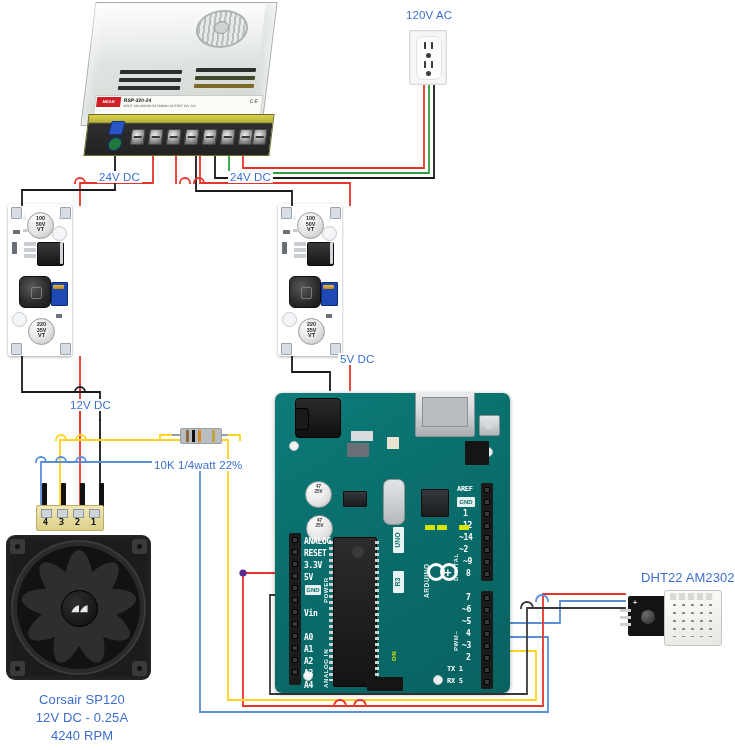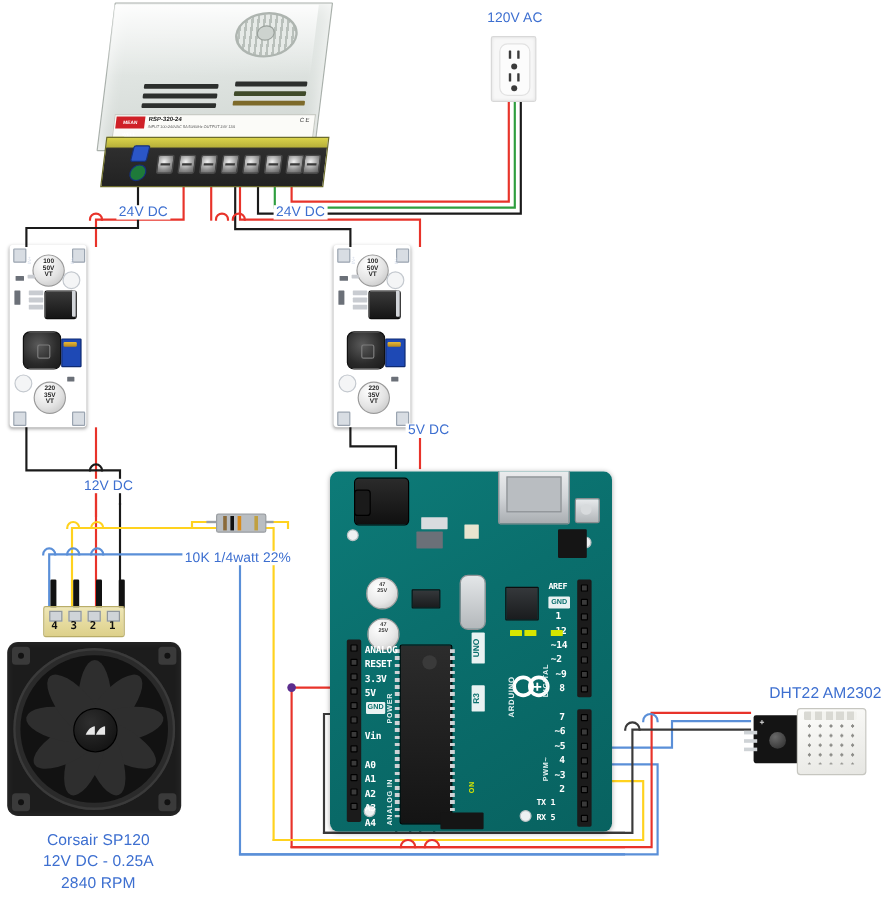--- a/index.html
+++ b/index.html
@@ -501,21 +501,21 @@
       <div class="blade" style="transform:translate(-14px,-58px) rotate(320deg);"></div>
       <div class="fanhubc">
         <svg class="sail" viewBox="0 0 40 20">
           <path d="M3,17 C7,7 13,3 19,2 L19,17 Z M21,17 C25,7 31,3 37,2 L37,17 Z" fill="#e8e8e8"></path>
         </svg>
       </div>
     </div>
   </div>
   <div class="lbl big ctr" style="left:10px;top:694px;width:140px;">Corsair SP120</div>
   <div class="lbl big ctr" style="left:10px;top:712px;width:140px;">12V DC - 0.25A</div>
-  <div class="lbl big ctr" style="left:10px;top:730px;width:140px;">2840 RPM</div>
+  <div class="lbl big ctr" style="left:10px;top:730px;width:140px;">4240 RPM</div>
 
   <div class="lbl big" style="left:639px;top:572px;">DHT22 AM2302</div>
   <div id="dht">
     <div class="dht-pcb">
       <div class="dht-plus">+</div>
       <div class="dht-chip"></div>
       <div class="dht-pin" style="top:13px;"></div>
       <div class="dht-pin" style="top:20px;"></div>
       <div class="dht-pin" style="top:27px;"></div>
     </div>

